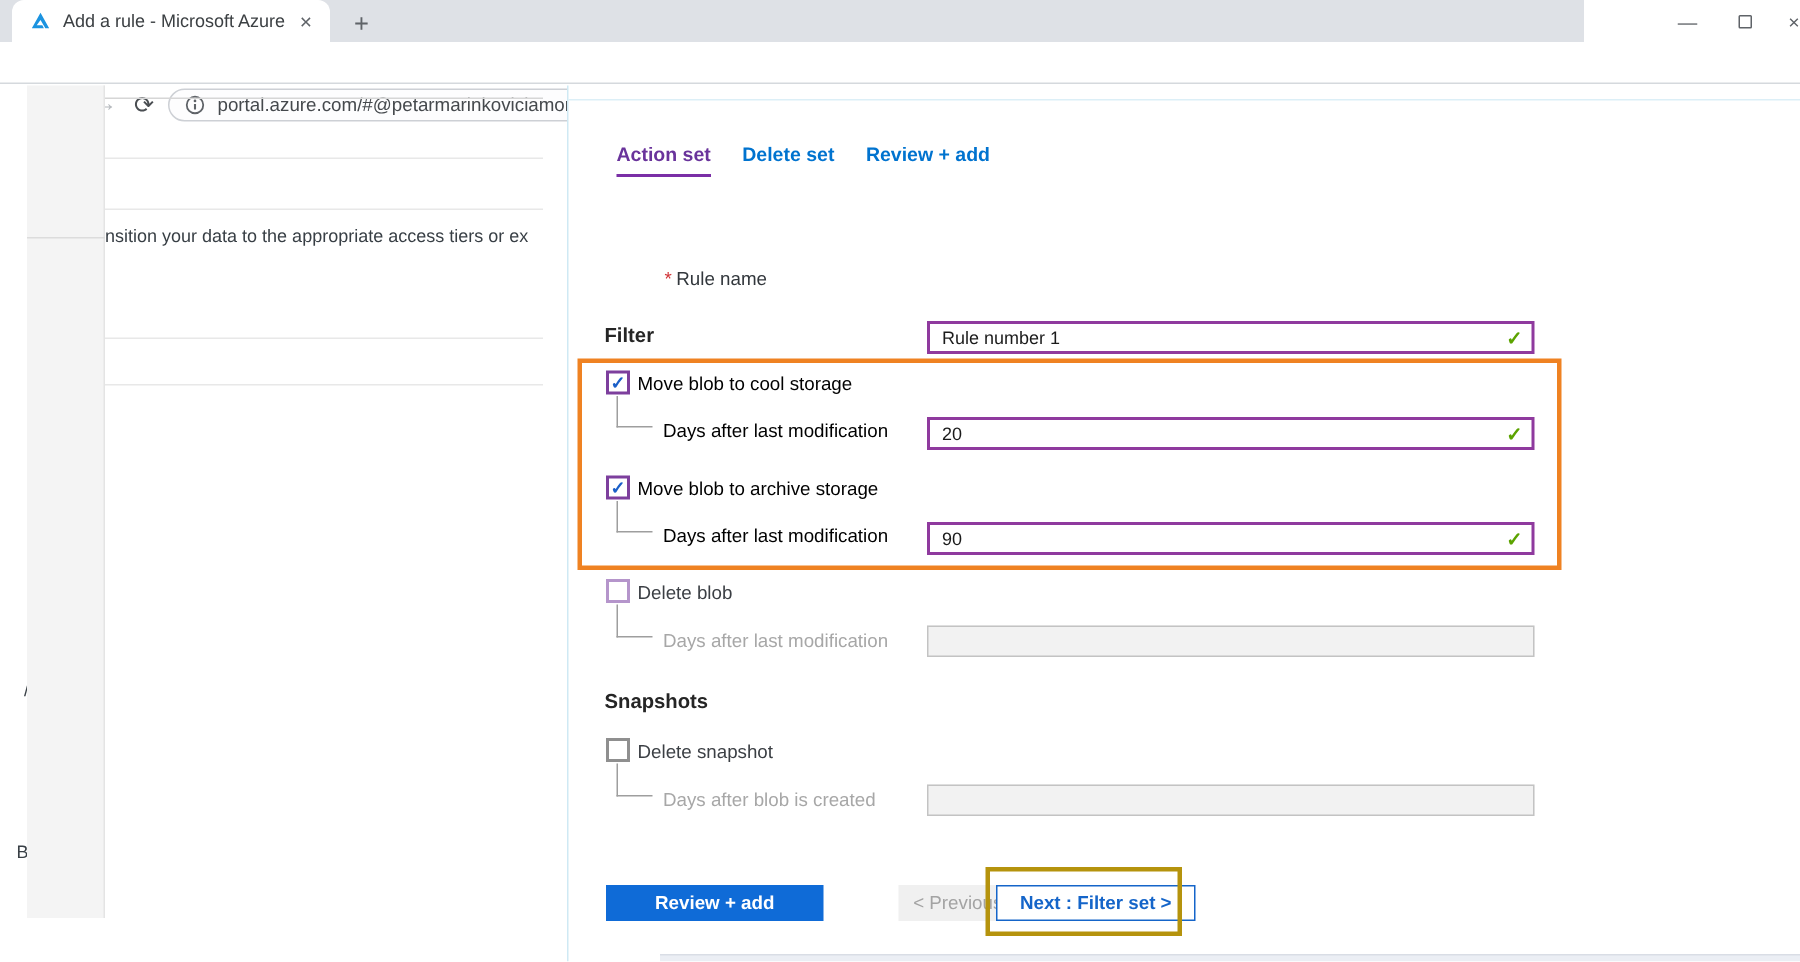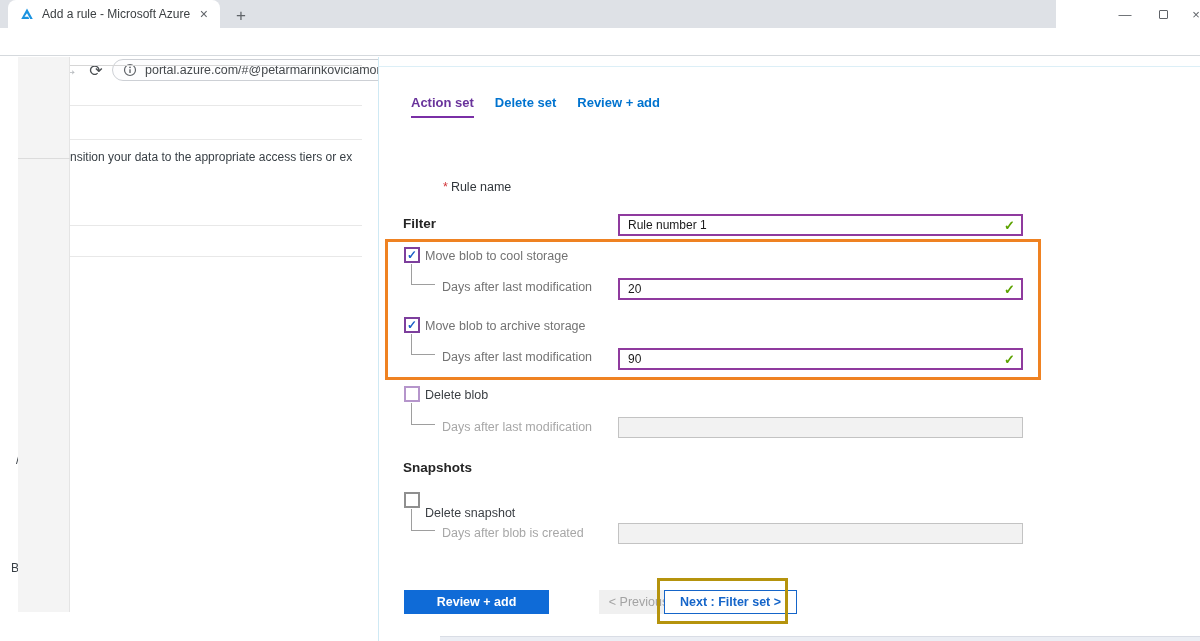--- a/index.html
+++ b/index.html
@@ -47,21 +47,21 @@
             padding:0 22px 0 8px; font-family:"Liberation Sans", sans-serif; }
   .tinput:disabled, .tinput.disabled { background:#f2f2f2; border:1px solid #c3c3c3; height:21px; }
   .valid { color:#5ca300; font-size:13px; font-weight:bold; }
   .sectitle { font-size:13.5px; font-weight:700; color:#252525; }
   .chk { width:16px; height:16px; background:#fff; display:flex; align-items:center; justify-content:center;
          cursor:pointer; }
   .chk.purple  { border:2px solid #7d3f9d; }
   .chk.lpurple { border:2px solid #b595cb; }
   .chk.gray    { border:2px solid #8f8f8f; }
   .chk-mark { font-size:12px; font-weight:bold; color:#1a5fc8; line-height:1; }
-  .cbl { font-size:12.5px; color:#737373; }
+  .cbl { font-size:12.5px; color:#000000; }
   .cbl.dark { color:#3b3f44; }
   .cbl.dim { color:#a7a7a7; }
   .connector { width:24px; border-left:1px solid #9e9e9e; border-bottom:1px solid #9e9e9e; }
   .orange-box { left:6px; top:182px; width:656px; height:141px; border:3px solid #ef8222; }
   .olive-box { left:278px; top:521px; width:131px; height:46px; border:3px solid #b5930d; }
   .btn { height:24px; display:flex; align-items:center; justify-content:center; font-size:12.5px; cursor:pointer; }
   .btn-primary { width:145px; background:#0f6bd7; color:#fff; font-weight:700; }
   .btn-prev { width:79px; background:#f0f0f0; color:#a3a3a3; }
   .btn-next { width:133px; background:#fff; border:1px solid #1565c9; color:#1565c9; font-weight:600; }
   .bottom-strip { left:440px; top:636px; width:760px; height:5px; background:#ebeef4; border-top:1px solid #d9dde5; }
@@ -167,21 +167,21 @@
   <div class="abs chk lpurple" style="left:25px; top:329px;"></div>
   <span class="abs cbl dark" style="left:46px; top:331px;">Delete blob</span>
   <div class="abs connector" style="left:32px; top:346px; height:22px;"></div>
   <span class="abs cbl dim" style="left:63px; top:363px;">Days after last modification</span>
   <div class="abs" style="left:239px; top:360px;">
     <input class="tinput disabled" type="text" disabled="" value="" style="">
   </div>
 
   <div class="abs sectitle" style="left:24px; top:403px;">Snapshots</div>
   <div class="abs chk gray" style="left:25px; top:435px;"></div>
-  <span class="abs cbl dark" style="left:46px; top:437px;margin-top:12px;">Delete snapshot</span>
+  <span class="abs cbl dark" style="left:46px; top:437px;">Delete snapshot</span>
   <div class="abs connector" style="left:32px; top:452px; height:22px;"></div>
   <span class="abs cbl dim" style="left:63px; top:469px;">Days after blob is created</span>
   <div class="abs" style="left:239px; top:466px;">
     <input class="tinput disabled" type="text" disabled="" value="" style="">
   </div>
 
   <div class="abs btn btn-primary" style="left:25px; top:533px;">Review + add</div>
   <div class="abs btn btn-prev" style="left:192px; top:533px;margin-left:28px;">&lt; Previous</div>
   <div class="abs btn btn-next" style="left:285px; top:533px;">Next : Filter set &gt;</div>
   <div class="abs olive-box"></div>

